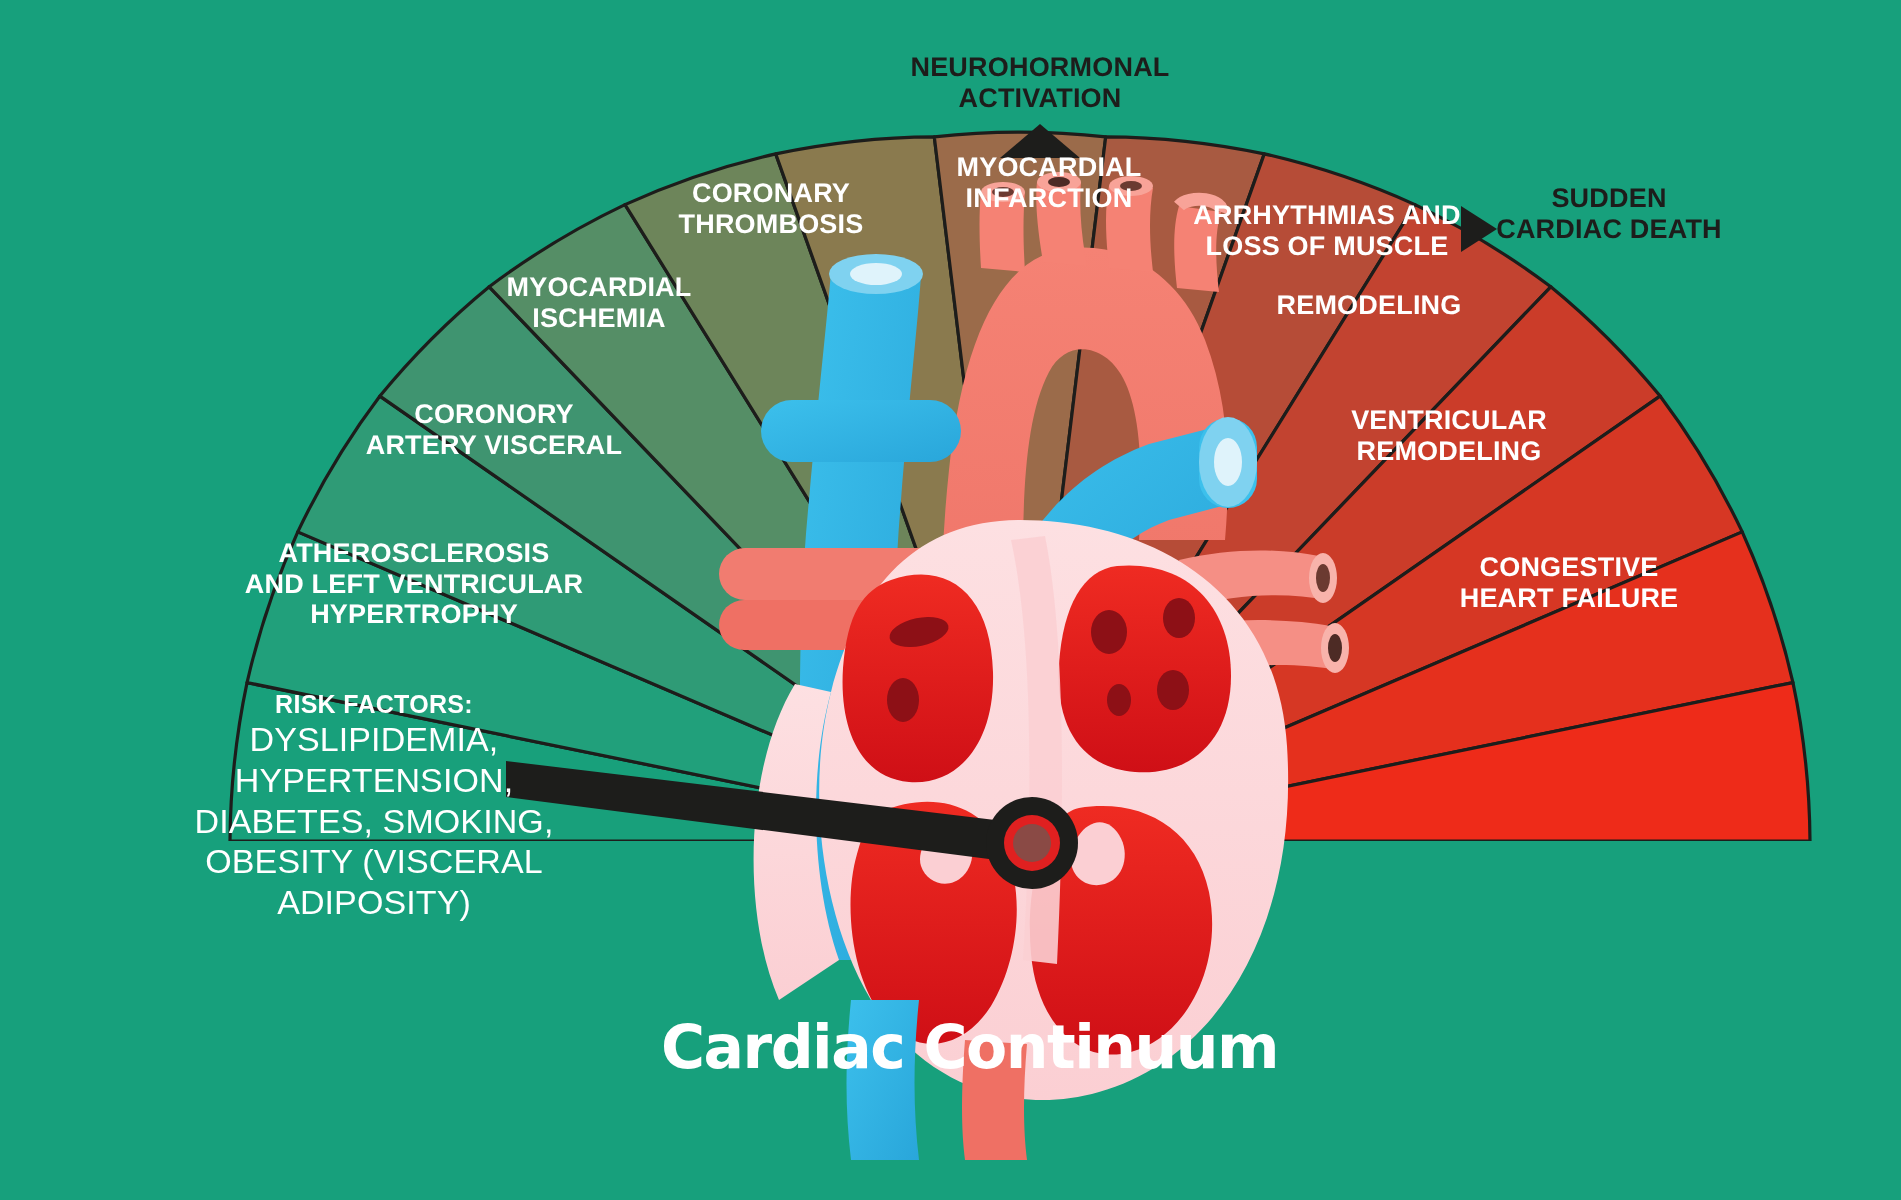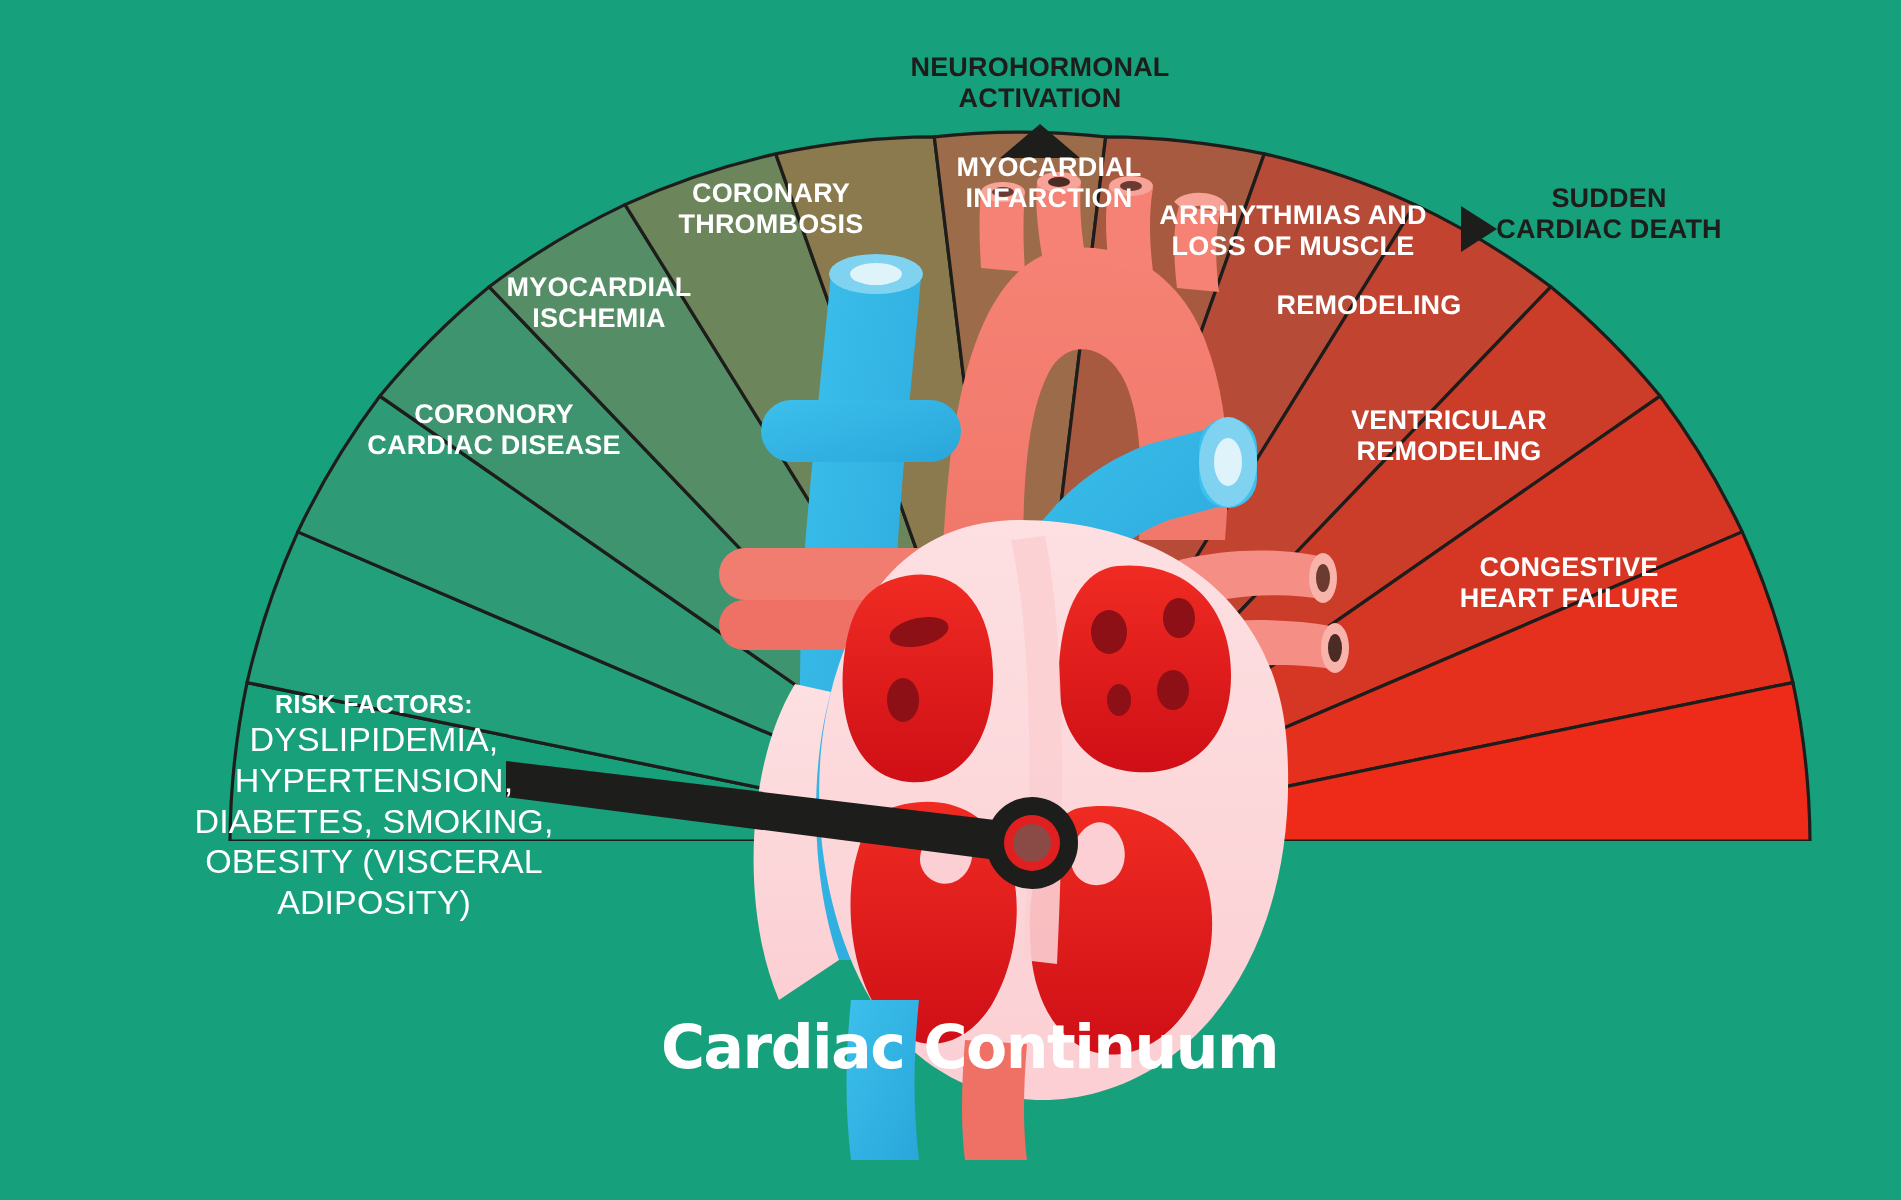--- a/index.html
+++ b/index.html
@@ -226,31 +226,34 @@
   <div class="lbl" style="left:900px; top:152px; width:260px; font-size:27px;">MYOCARDIAL
 INFARCTION</div>
 
   <div class="lbl" style="left:612px; top:178px; width:280px; font-size:27px;">CORONARY
 THROMBOSIS</div>
 
   <div class="lbl" style="left:430px; top:272px; width:300px; font-size:27px;">MYOCARDIAL
 ISCHEMIA</div>
 
   <div class="lbl" style="left:310px; top:399px; width:330px; font-size:27px;">CORONORY
-CARDIAC DISEASE</div>
-
+ARTERY VISCERAL</div>
+
+  <div class="lbl" style="left:185px; top:538px; width:420px; font-size:27px;">ATHEROSCLEROSIS
+AND LEFT VENTRICULAR
+HYPERTROPHY</div>
 
   <div class="riskwrap" style="left:145px; top:690px; width:420px;">
     <div class="rtitle">RISK FACTORS:</div>
     <div class="rbody">DYSLIPIDEMIA, HYPERTENSION,
 DIABETES, SMOKING, OBESITY
 (VISCERAL ADIPOSITY)</div>
   </div>
 
-  <div class="lbl" style="left:1124px; top:200px; width:300px; font-size:27px;">ARRHYTHMIAS AND
+  <div class="lbl" style="left:1158px; top:200px; width:300px; font-size:27px;">ARRHYTHMIAS AND
 LOSS OF MUSCLE</div>
 
   <div class="lbl" style="left:1200px; top:290px; width:300px; font-size:27px;">REMODELING</div>
 
   <div class="lbl" style="left:1265px; top:405px; width:330px; font-size:27px;">VENTRICULAR
 REMODELING</div>
 
   <div class="lbl" style="left:1380px; top:552px; width:340px; font-size:27px;">CONGESTIVE
 HEART FAILURE</div>
 

